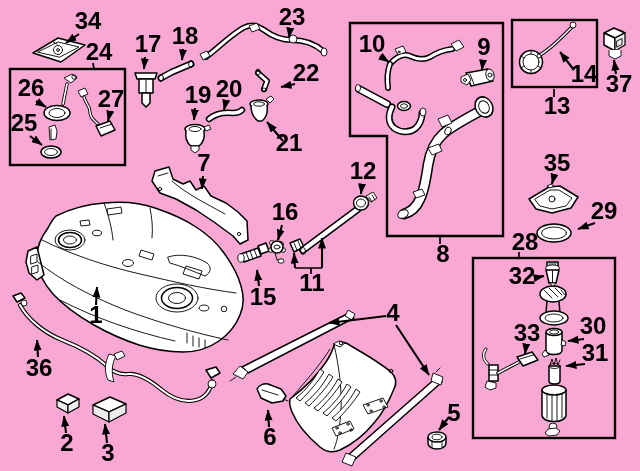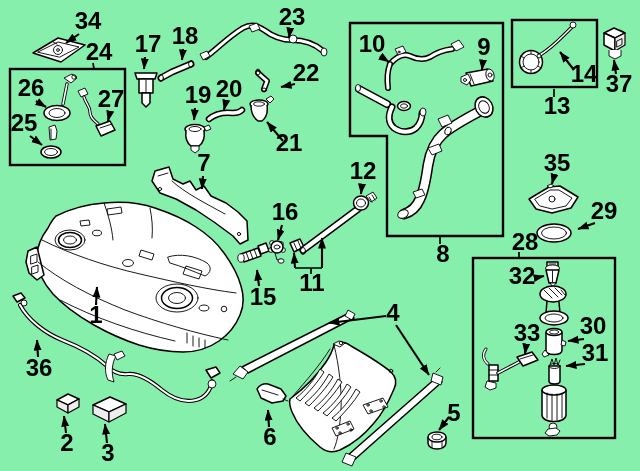--- a/index.html
+++ b/index.html
@@ -1,16 +1,16 @@
 <!DOCTYPE html>
 <html><head>
 <meta charset="utf-8">
 <style>
   html,body{margin:0;padding:0;background:#fff;}
-  .stage{position:relative;width:640px;height:471px;background:#86efac;overflow:hidden;
+  .stage{position:relative;width:640px;height:471px;background:#f9a8d4;overflow:hidden;
          font-family:"Liberation Sans",sans-serif;}
   svg{display:block}
   .cl{font-family:"Liberation Sans",sans-serif;font-size:24px;font-weight:bold;
       fill:#000;text-anchor:middle;cursor:pointer;}
   .bx{fill:none;stroke:#000;stroke-width:2.4;}
   .ar{fill:none;stroke:#000;stroke-width:2.1;}
   .ld{fill:none;stroke:#000;stroke-width:1.7;}
   .ln{fill:none;stroke:#000;stroke-width:1.5;stroke-linecap:round;stroke-linejoin:round;}
   .tn{fill:none;stroke:#000;stroke-width:0.9;stroke-linecap:round;stroke-linejoin:round;}
   .fw{fill:#fff;stroke:#000;stroke-width:1.5;stroke-linejoin:round;}

